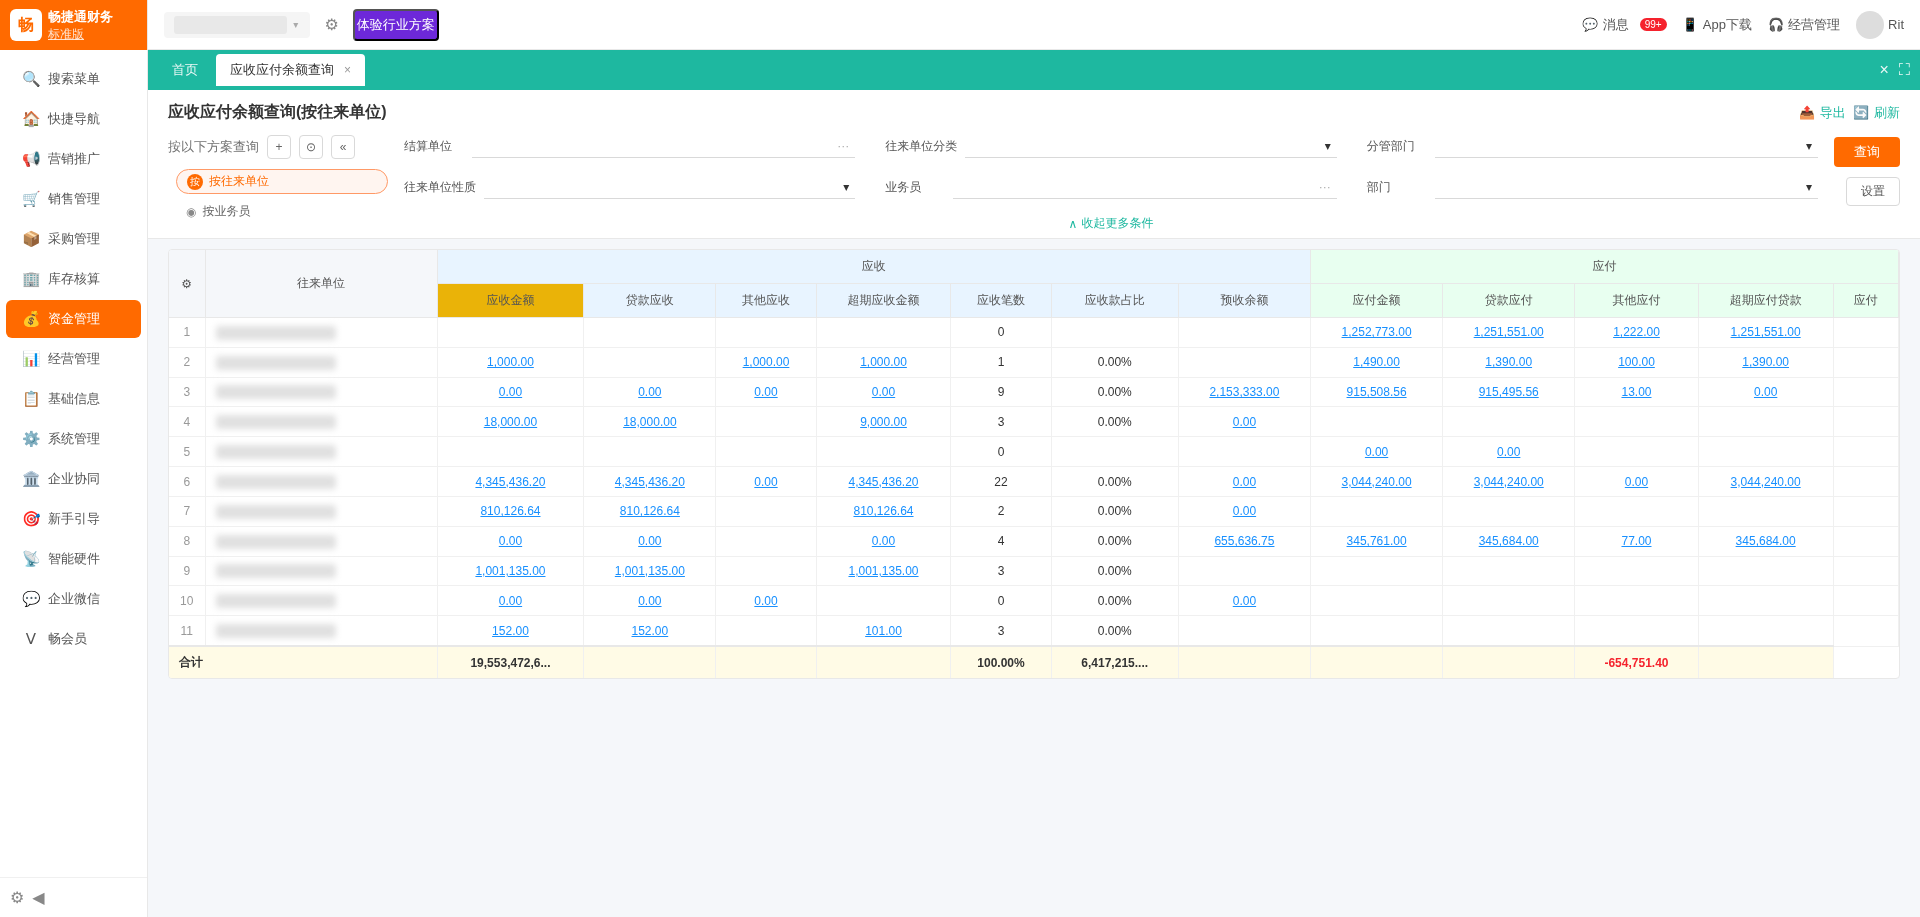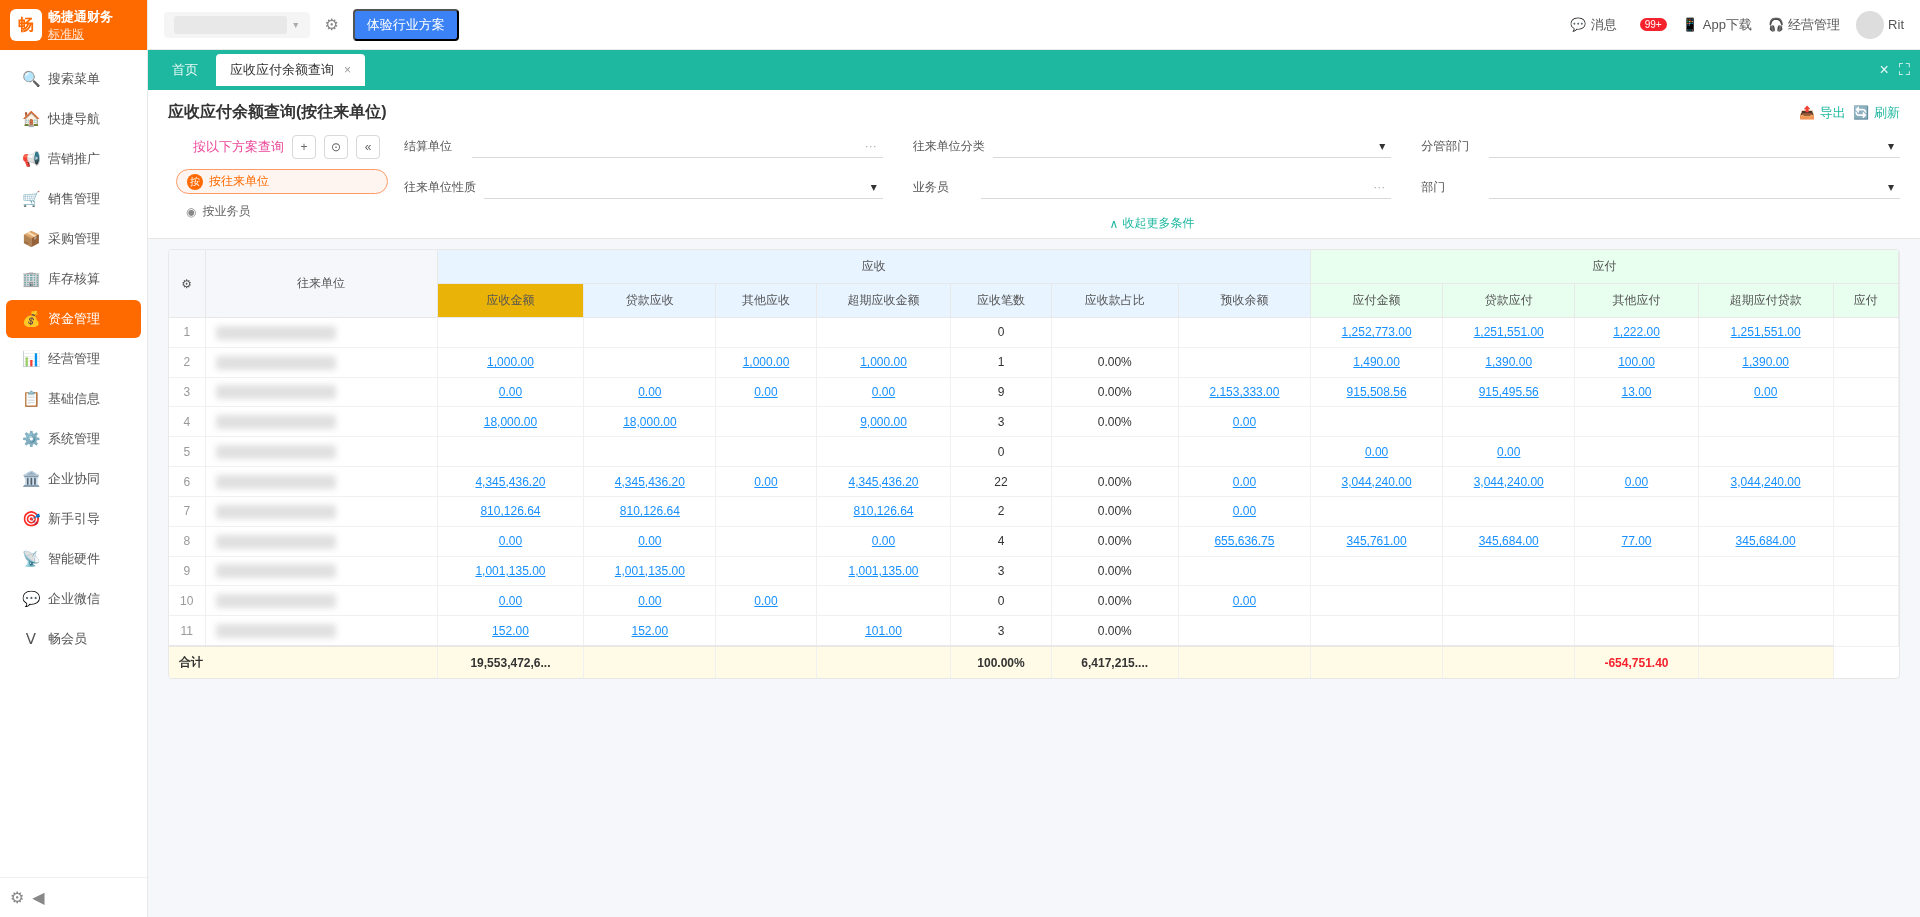--- a/index.html
+++ b/index.html
@@ -35,26 +35,26 @@
       background: #fff; border-bottom: 1px solid #e8e8e8; z-index: 99;
       display: flex; align-items: center; padding: 0 16px; gap: 10px;
     }
     .topbar-path {
       display: flex; align-items: center; gap: 4px; color: #666; font-size: 13px;
       background: #f5f5f5; border-radius: 4px; padding: 4px 10px;
     }
     .topbar-path-chevron { color: #aaa; font-size: 10px; margin: 0 2px; }
     .topbar-gear { color: #888; font-size: 16px; cursor: pointer; padding: 4px; }
     .topbar-promo {
-      background: #3b82f6; color: #fff; border-radius: 4px; padding: 5px 12px;
+      background: #6d28d9; color: #fff; border-radius: 4px; padding: 5px 2px;
       font-size: 13px; cursor: pointer; font-weight: 500;
     }
     .topbar-right { margin-left: auto; display: flex; align-items: center; gap: 16px; }
     .topbar-right-item { display: flex; align-items: center; gap: 4px; color: #555; font-size: 13px; cursor: pointer; }
-    .badge { background: #f5222d; color: #fff; border-radius: 10px; font-size: 10px; padding: 1px 5px; margin-left: 19px; }
+    .badge { background: #f5222d; color: #fff; border-radius: 10px; font-size: 10px; padding: 1px 5px; margin-left: 7px; }
     .topbar-avatar { width: 28px; height: 28px; background: #ddd; border-radius: 50%; }
     .topbar-username { font-size: 13px; color: #555; }
 
     
     .tabbar {
       position: fixed; left: 148px; top: 50px; right: 0; height: 40px;
       background: #1eb8a0; display: flex; align-items: center; z-index: 98;
       padding: 0 10px; gap: 4px;
     }
     .tab {
@@ -78,21 +78,21 @@
       background: #fff; padding: 12px 20px 0 20px; border-bottom: 1px solid #e8e8e8;
       display: flex; flex-direction: column; gap: 0;
     }
     .page-title-row {
       display: flex; justify-content: space-between; margin-bottom: 12px;
     }
     .page-title { font-size: 16px; font-weight: 600; color: #333; }
     .page-actions { display: flex; gap: 8px; }
     .btn-action { display: flex; align-items: center; gap: 4px; color: #1eb8a0; font-size: 13px; cursor: pointer; border: none; background: none; }
     .filter-toolbar { display: flex; align-items: center; gap: 8px; margin-bottom: 10px; }
-    .filter-label { font-size: 13px; color: #ec4899; margin-left: 25px; }
+    .filter-label { font-size: 13px; color: #737373; }
     .filter-icon-btn { width: 24px; height: 24px; border: 1px solid #d9d9d9; border-radius: 4px; display: flex; align-items: center; justify-content: center; cursor: pointer; color: #666; font-size: 12px; }
     .filter-schema { display: flex; align-items: center; gap: 6px; background: #fff5f0; border: 1px solid #ff9966; border-radius: 14px; padding: 3px 10px; cursor: pointer; color: #ff6a00; font-size: 12px; }
     .filter-schema-alt { display: flex; align-items: center; gap: 6px; color: #666; font-size: 12px; cursor: pointer; padding: 3px 10px; }
     .filter-row { display: flex; align-items: center; gap: 8px; }
     .filter-field-label { color: #555; font-size: 12px; white-space: nowrap; min-width: 60px; }
     .filter-input {
       flex: 1; border: none; border-bottom: 1px solid #d9d9d9; padding: 4px 6px;
       font-size: 12px; color: #333; background: transparent; outline: none;
       display: flex; align-items: center; justify-content: space-between;
     }
@@ -334,20 +334,24 @@
             </div>
           </div>
         </div>
 
         <div class="filter-collapse">
           <span>∧</span>
           <span>收起更多条件</span>
         </div>
       </div>
 
+      <div class="query-btn-area">
+        <button class="btn-query">查询</button>
+        <button class="btn-set">设置</button>
+      </div>
     </div>
   </div>
 
   <div class="table-container">
     <div class="data-table-wrapper">
       <table>
         <thead>
           <tr>
             <th rowspan="2" style="width:36px;">
               <span>⚙</span>

